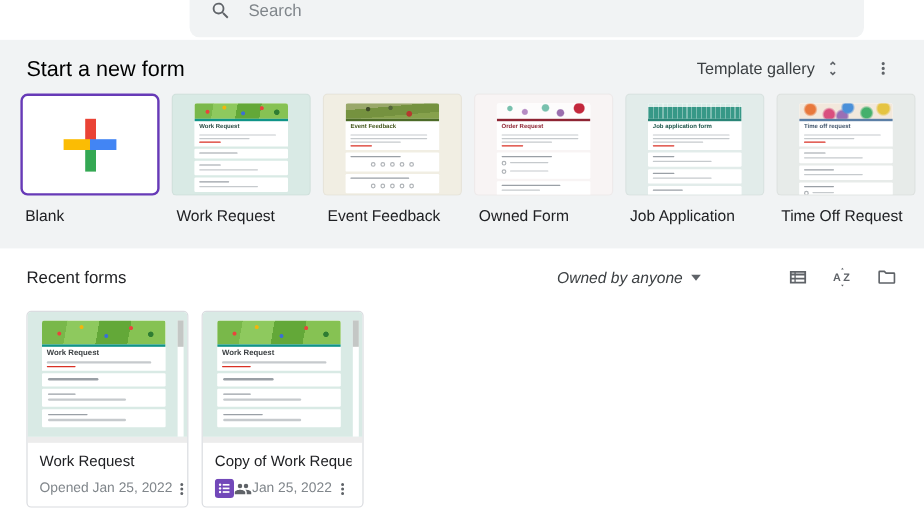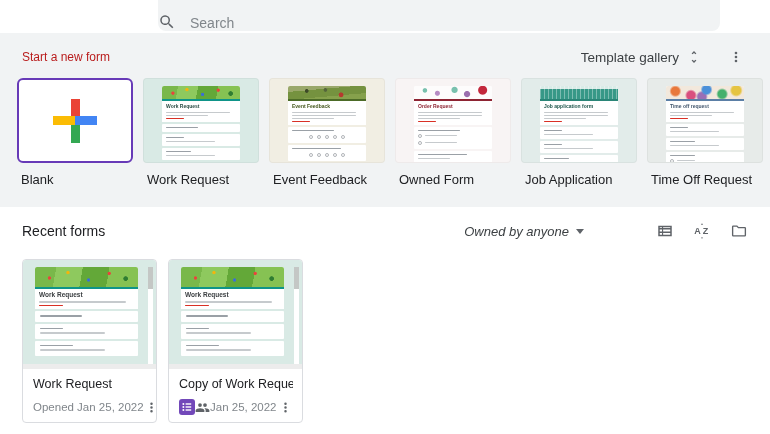--- a/index.html
+++ b/index.html
@@ -1,29 +1,29 @@
 <!DOCTYPE html>
 <html><head>
 <meta charset="utf-8">
 <style>
   * { margin:0; padding:0; box-sizing:border-box; }
   html,body { width:770px; height:434px; background:#fff; font-family:"Liberation Sans", sans-serif; overflow:hidden; }
 
   
   .topbar { position:relative; height:33px; background:#fff; }
   .search-box { position:absolute; left:158px; top:0; width:562px; height:31px;
-    background:#f1f3f4; border-radius:0 0 8px 8px; display:flex; align-items:flex-end;
-    gap:14px; cursor:pointer; }
+    background:#f1f3f4; border-radius:0 0 8px 8px; display:flex; align-items:flex-start;
+    padding-left:17px; gap:14px; cursor:pointer; }
   .search-ph { font-size:14px; color:#80868b; }
 
   
   .tpl-section { height:174px; background:#f1f3f4; padding-top:12px; }
   .tpl-header { display:flex; align-items:center; justify-content:space-between;
     padding:0 26px 0 22px; height:24px; }
-  .tpl-title { font-size:12px; color:#b91c1c; }
+  .tpl-title { font-size:18px; color:#000000; }
   .tpl-right { display:flex; align-items:flex-end; gap:26px; }
   .tg-btn { display:flex; align-items:center; gap:7px; cursor:pointer; }
   .tg-label { font-size:13.5px; color:#3c4043; font-weight:500; }
   .iconbtn { display:flex; align-items:center; justify-content:center; cursor:pointer; }
 
   .tpl-row { display:flex; gap:10px; padding:0 17px; margin-top:9px; }
   .t-col { width:116px; }
   .t-card { width:116px; height:85px; border-radius:4px; overflow:hidden; position:relative;
     cursor:pointer; border:1px solid rgba(0,0,0,0.04); }
   .t-card.blank { background:#fff; border:2px solid #673ab7; border-radius:6px;

